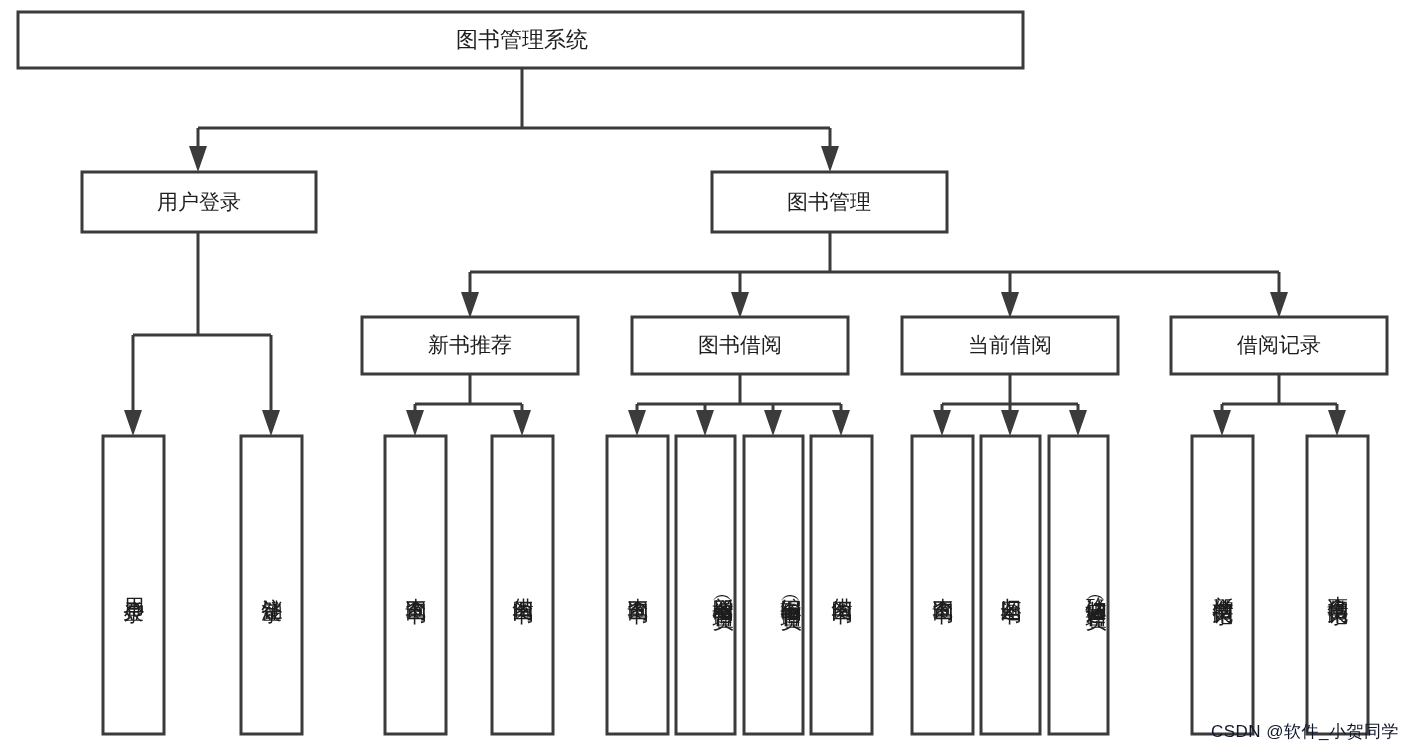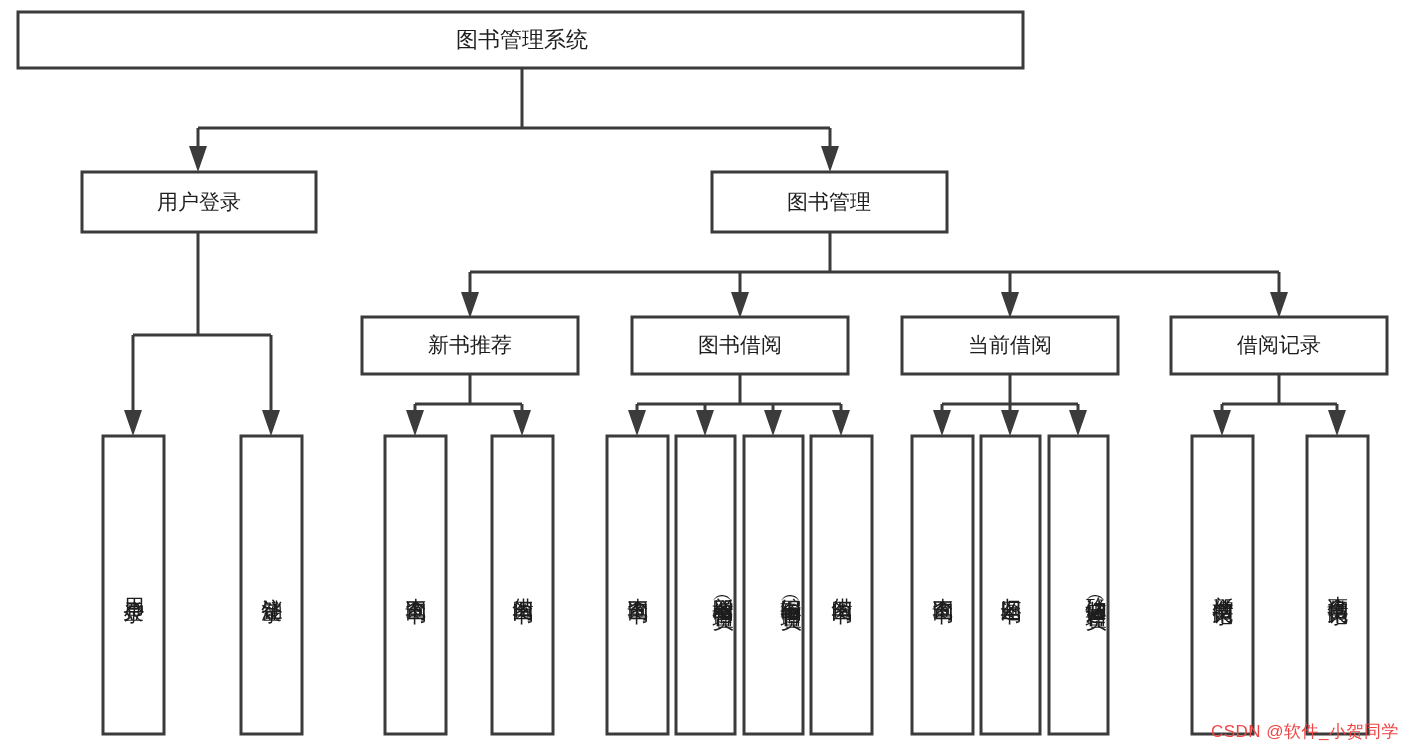--- a/index.html
+++ b/index.html
@@ -69,21 +69,21 @@
     color: #1d1d1d;
     white-space: nowrap;
     pointer-events: none;
   }
   #watermark {
     position: absolute;
     right: 6px;
     bottom: 4px;
     font-family: "Liberation Sans", "DejaVu Sans", sans-serif;
     font-size: 17px;
-    color: #ef4444;
+    color: #0f172a;
     letter-spacing: 0.5px;
     user-select: none;
   }
 </style>
 </head>
 <body>
 
 <div id="diagram-root">
 
   <svg id="flow" viewBox="0 0 1405 747">

